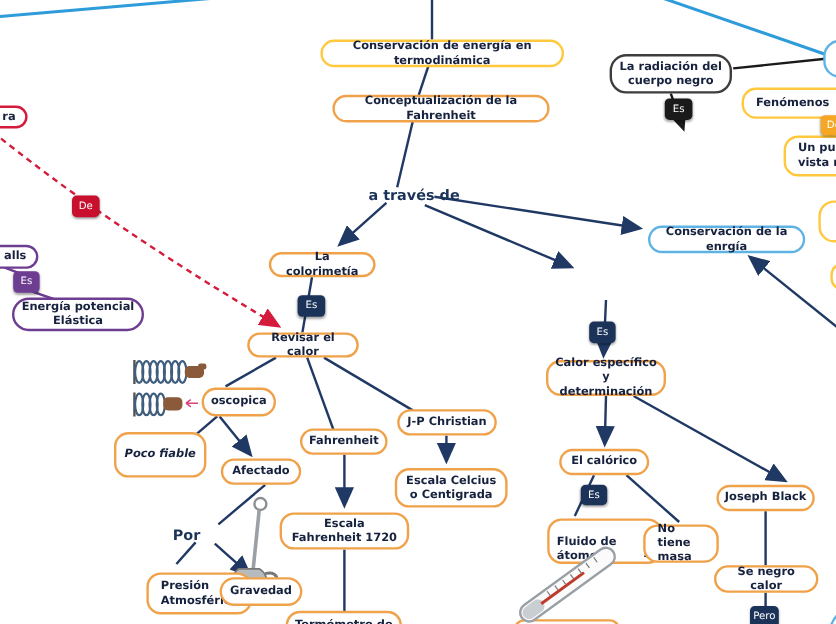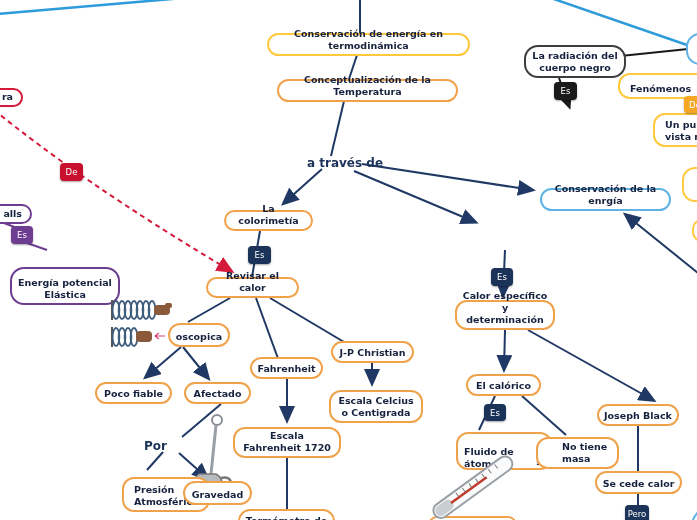--- a/index.html
+++ b/index.html
@@ -3,21 +3,21 @@
 <meta charset="utf-8">
 <style>
   html,body{margin:0;padding:0;background:#fff;}
   #canvas{
     position:relative;width:697px;height:520px;overflow:hidden;background:#fff;
     font-family:"DejaVu Sans","Liberation Sans",sans-serif;
   }
   #edges{position:absolute;left:0;top:0;z-index:1;}
   .node{
     position:absolute;z-index:3;background:#fff;border:2px solid #F0A24B;
-    border-radius:12px;display:flex;align-items:flex-end;justify-content:center;
+    border-radius:12px;display:flex;align-items:center;justify-content:center;
     font-weight:bold;font-size:9.5px;line-height:1.25;color:#16213E;
     text-align:center;padding:2px 5px;box-sizing:border-box;
   }
   .node.yellow{border-color:#FFC83D;}
   .node.blueb{border-color:#5EB3E4;}
   .node.blackb{border-color:#3d3d3d;border-radius:14px;}
   .node.purpleb{border-color:#6C3D91;}
   .node.redb{border-color:#D41B3C;}
   .node.leftalign{justify-content:flex-start;text-align:left;}
   .clabel{
@@ -109,24 +109,24 @@
   <div class="partial" style="left:690px;top:503px;width:50px;height:50px;border-radius:50%;"></div>
   <div class="partial" style="left:682px;top:167px;width:60px;height:31px;border-radius:13px;border-color:#FFC83D;"></div>
   <div class="partial" style="left:692px;top:219px;width:40px;height:19px;border-radius:10px;border-color:#FFC83D;"></div>
   <div class="partial" style="left:428px;top:516px;width:85px;height:18px;border-radius:9px;border-color:#F0A24B;"></div>
 
   <div class="node yellow" style="left:267px;top:33px;width:203px;height:23px;">
     <span>Conservación de energía en termodinámica</span>
   </div>
 
   <div class="node" style="left:277px;top:79px;width:181px;height:23px;">
-    <span>Conceptualización de la Temperatura</span>
-  </div>
-
-  <div class="node blackb" style="left:524px;top:45px;width:102px;height:33px;">
+    <span>Conceptualización de la Fahrenheit</span>
+  </div>
+
+  <div class="node blackb" style="left:508px;top:45px;width:102px;height:33px;">
     <span>La radiación del cuerpo negro</span>
   </div>
 
 
   <div class="node yellow leftalign" style="left:618px;top:73px;width:120px;height:26px;padding-left:10px;">
     <span>Fenómenos</span>
   </div>
 
   <div class="node yellow leftalign" style="left:653px;top:113px;width:95px;height:34px;padding-left:10px;">
     <span>
@@ -153,29 +153,29 @@
   </div>
 
   <div class="node redb" style="left:-52px;top:88px;width:75px;height:19px;border-radius:10px;justify-content:flex-end;padding-right:8px;">
     <span>ra</span>
   </div>
 
   <div class="node purpleb" style="left:-38px;top:204px;width:70px;height:20px;border-radius:10px;justify-content:flex-end;padding-right:8px;">
     <span>alls</span>
   </div>
 
-  <div class="node purpleb" style="left:10px;top:248px;width:110px;height:38px;border-radius:14px;margin-top:19px;">
+  <div class="node purpleb" style="left:10px;top:248px;width:110px;height:28px;border-radius:14px;">
     <span>Energía potencial Elástica</span>
   </div>
 
   <div class="node" style="left:168px;top:323px;width:62px;height:24px;">
     <span>oscopica</span>
   </div>
 
-  <div class="node" style="left:95px;top:382px;width:77px;height:22px;">
+  <div class="node" style="left:95px;top:360px;width:77px;height:38px;font-style:italic;">
     <span>Poco fiable</span>
   </div>
 
   <div class="node" style="left:184px;top:382px;width:67px;height:22px;">
     <span>Afectado</span>
   </div>
 
   <div class="node" style="left:250px;top:357px;width:73px;height:22px;">
     <span>Fahrenheit</span>
   </div>
@@ -206,30 +206,30 @@
 
   <div class="node" style="left:466px;top:374px;width:75px;height:22px;">
     <span>El calórico</span>
   </div>
 
   <div class="node leftalign" style="left:456px;top:432px;width:96px;height:38px;align-items:flex-start;padding:12px 6px;">
     <span>Fluido de átomos</span>
     <span style="position:absolute;right:8px;top:22px;">s</span>
   </div>
 
-  <div class="node leftalign" style="left:536px;top:437px;width:83px;height:32px;padding-left:24px;">
+  <div class="node leftalign" style="left:536px;top:437px;width:63px;height:32px;padding-left:10px;">
     <span>No tiene masa</span>
   </div>
 
   <div class="node" style="left:597px;top:404px;width:82px;height:22px;">
     <span>Joseph Black</span>
   </div>
 
   <div class="node" style="left:595px;top:471px;width:87px;height:23px;">
-    <span>Se cede calor</span>
+    <span>Se negro calor</span>
   </div>
 
   <div class="textlabel" style="left:307px;top:156px;">a través de</div>
 
   <div class="textlabel" style="left:144px;top:439px;">Por</div>
 
   <div class="clabel navy" style="left:248px;top:246px;width:23px;height:18px;">Es</div>
 
   <div class="clabel navy" style="left:491px;top:268px;width:22px;height:18px;">Es</div>
 

